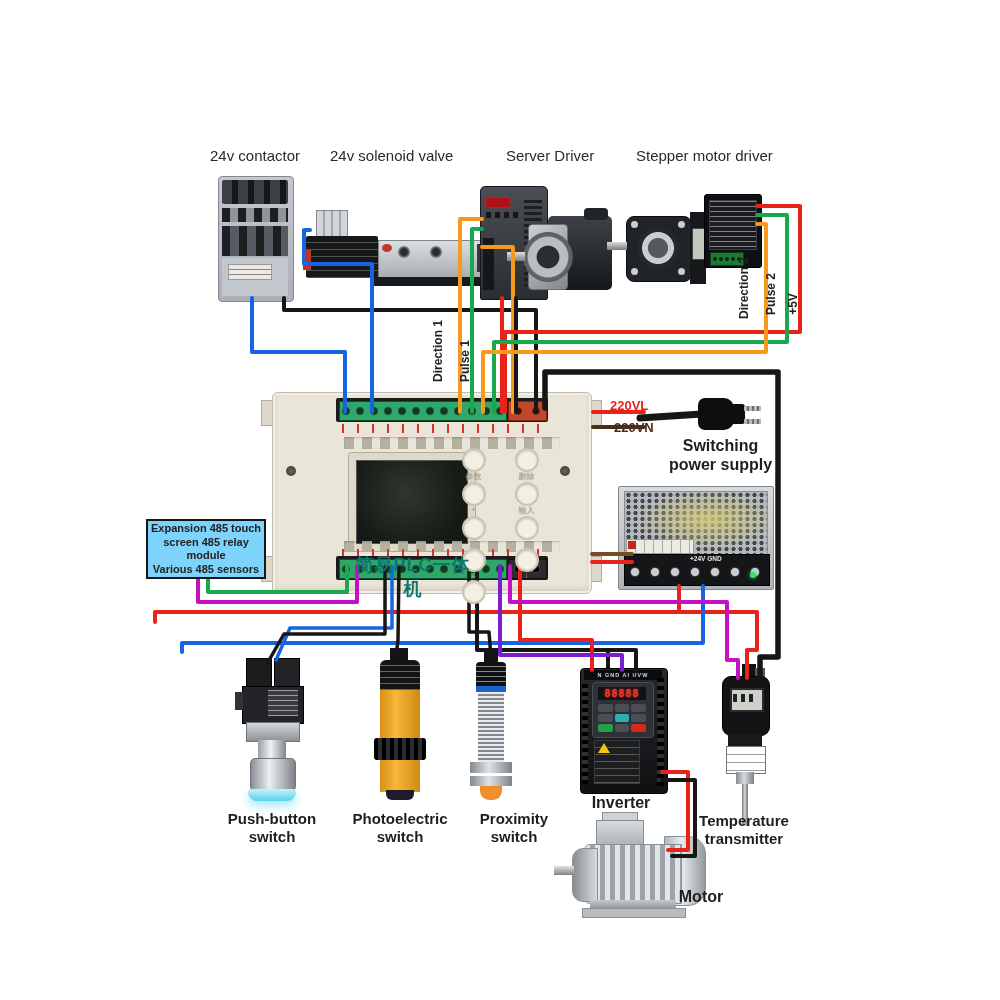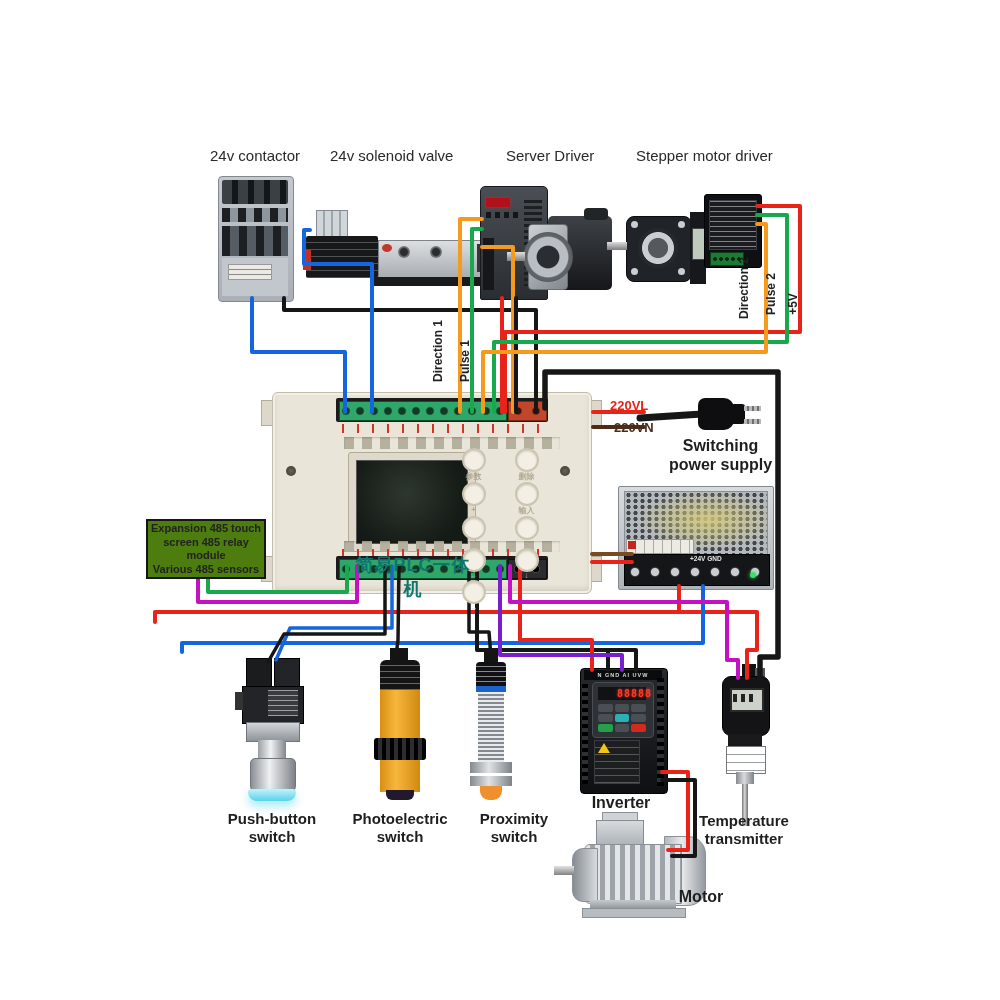--- a/index.html
+++ b/index.html
@@ -9,21 +9,21 @@
   #wires{position:absolute;left:0;top:0;z-index:3;pointer-events:none;}
   .comp{z-index:2;}
   .lbl{z-index:4;color:#222;}
   #title{left:64px;top:76px;font-size:28px;font-weight:700;color:#1b1b1b;letter-spacing:.5px;}
   .toplabel{top:147px;font-size:15px;font-weight:500;color:#2a2a2a;}
   .botlabel{font-size:15px;font-weight:700;color:#1e1e1e;text-align:center;line-height:18px;}
   .vlabel{font-size:12px;font-weight:600;color:#222;transform:rotate(-90deg);transform-origin:center;white-space:nowrap;}
   .v220l{left:610px;top:398px;font-size:13px;font-weight:700;color:#e8231a;}
   .v220n{left:614px;top:420px;font-size:13px;font-weight:700;color:#4a2c18;}
   .psulabel{left:648px;top:436px;width:145px;text-align:center;font-size:16px;font-weight:700;color:#1e1e1e;line-height:19px;}
-  .expbox{left:146px;top:519px;width:116px;height:56px;border:2.5px solid #161616;background:#4d7c0f;z-index:4;
+  .expbox{left:146px;top:519px;width:116px;height:56px;border:2.5px solid #161616;background:#7dd3fc;z-index:4;
           display:flex;flex-direction:column;justify-content:center;text-align:center;font-size:11px;font-weight:600;color:#222;line-height:13.5px;}
 
   
   .ct-body{left:218px;top:176px;width:74px;height:124px;background:linear-gradient(180deg,#c4c9ce,#aab0b6);border:1px solid #84898f;border-radius:4px;}
   .ct-top{left:222px;top:180px;width:66px;height:24px;background:repeating-linear-gradient(90deg,#3a4046 0 10px,#14171a 10px 16px);border-radius:2px;}
   .ct-mid{left:222px;top:208px;width:66px;height:14px;background:repeating-linear-gradient(90deg,#1d2023 0 8px,#8f959c 8px 16px);}
   .ct-coil{left:222px;top:226px;width:66px;height:30px;background:repeating-linear-gradient(90deg,#1d2023 0 8px,#565c63 8px 17px);}
   .ct-low{left:222px;top:258px;width:66px;height:38px;background:#c2c7cd;}
   .ct-sticker{left:228px;top:264px;width:42px;height:14px;background:#eceae2;border:1px solid #999;
               background-image:repeating-linear-gradient(180deg,transparent 0 4px,#888 4px 5px);}
@@ -142,21 +142,21 @@
   .px-tip{left:480px;top:786px;width:22px;height:14px;background:#ef8f2e;border-radius:0 0 9px 9px;}
 
   
   .inv-body{left:580px;top:668px;width:86px;height:124px;background:linear-gradient(180deg,#27292c,#0f1012);border:1px solid #000;border-radius:4px;}
   .inv-top{left:584px;top:670px;width:78px;height:10px;background:#0a0b0c;display:flex;align-items:center;justify-content:center;}
   .inv-toplbl{font-size:5.5px;color:#dadada;font-weight:700;letter-spacing:1px;white-space:nowrap;}
   .inv-finL{left:582px;top:684px;width:6px;height:100px;background:repeating-linear-gradient(180deg,#000 0 4px,#2e3136 4px 8px);}
   .inv-finR{left:657px;top:678px;width:7px;height:108px;background:repeating-linear-gradient(180deg,#000 0 4px,#2e3136 4px 8px);}
   .inv-panel{left:592px;top:682px;width:60px;height:54px;background:#2e3237;border:1px solid #4a4e54;border-radius:4px;}
   .inv-disp{left:598px;top:687px;width:48px;height:13px;background:#101214;display:flex;align-items:center;justify-content:center;}
-  .inv-digits{font-family:"DejaVu Sans Mono",monospace;font-size:10px;font-weight:700;color:#ff3b21;letter-spacing:1px;text-shadow:0 0 3px #f33;padding-left:25px;}
+  .inv-digits{font-family:"DejaVu Sans Mono",monospace;font-size:10px;font-weight:700;color:#ff3b21;letter-spacing:1px;text-shadow:0 0 3px #f33;}
   .inv-keys{left:598px;top:704px;width:48px;height:28px;display:grid;grid-template-columns:repeat(3,1fr);grid-auto-rows:1fr;gap:2px;z-index:3;}
   .inv-key{border-radius:2px;background:#4a4f55;}
   .inv-key.green{background:#22a04a;} .inv-key.red{background:#d42a1e;} .inv-key.teal{background:#2ab0b5;}
   .inv-warn{left:594px;top:740px;width:44px;height:42px;background:#1c1e20;border:1px solid #3a3d40;
             background-image:repeating-linear-gradient(180deg,transparent 0 6px,rgba(255,255,255,.25) 6px 7px);}
   .inv-tri{left:598px;top:743px;width:0;height:0;border-left:6px solid transparent;border-right:6px solid transparent;border-bottom:10px solid #f5c518;z-index:3;}
 
   
   .tt-conn{left:742px;top:664px;width:14px;height:12px;background:#111;}
   .tt-nut{left:755px;top:668px;width:10px;height:9px;background:#55595e;}

